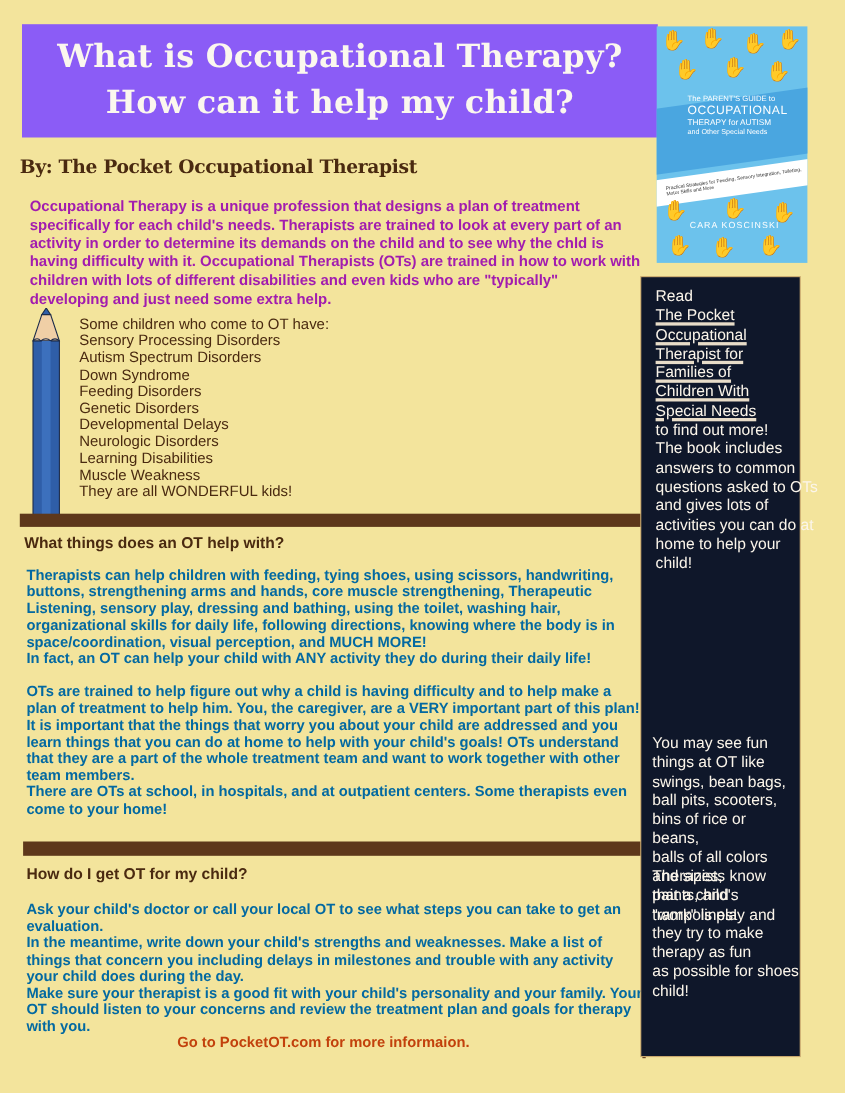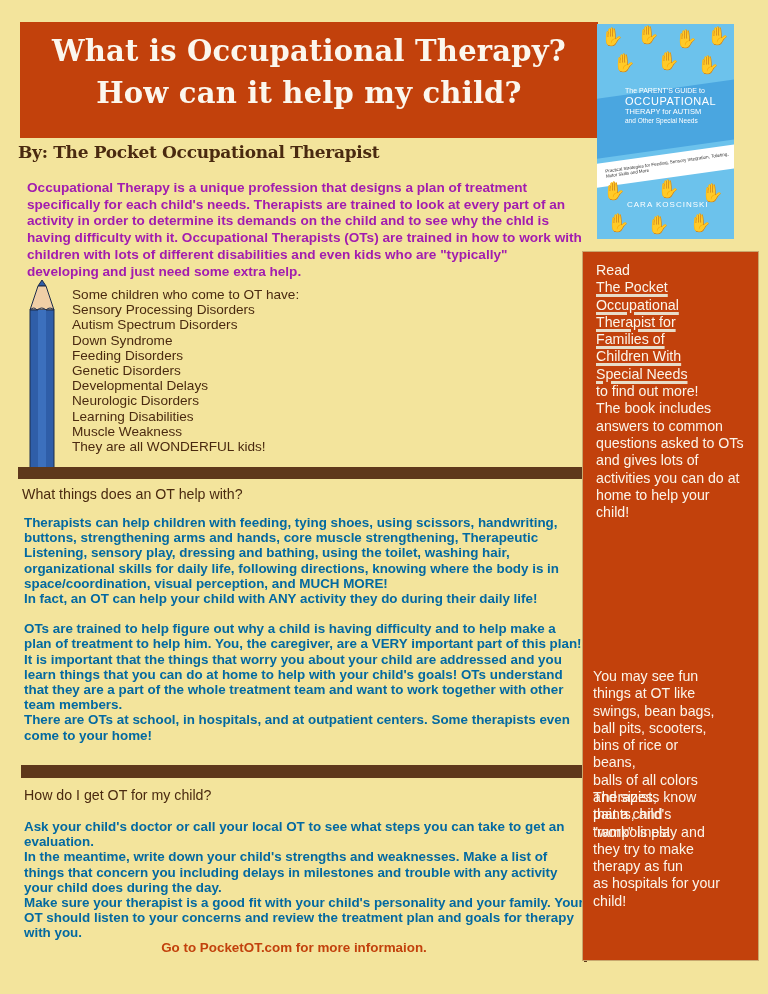--- a/index.html
+++ b/index.html
@@ -3,22 +3,22 @@
 <meta charset="utf-8">
 <style>
   html, body { margin:0; padding:0; }
   body {
     width:768px; height:994px; position:relative; overflow:hidden;
     background:#f3e49c;
     font-family:"Liberation Sans", sans-serif;
     color:#4a2a10;
   }
   .banner {
-    position:absolute; left:20px; top:22px; width:578px; height:116px;
-    background:#c2410c;
+    position:absolute; left:20px; top:22px; width:578px; height:103px;
+    background:#8b5cf6;
   }
   .banner-title {
     position:absolute; left:0; top:0; width:100%; text-align:center;
     font-family:"DejaVu Serif", serif; color:#fbf7ee;
     font-size:29px; line-height:42px; padding-top:8px; margin:0;
     letter-spacing:0.2px;
   }
   .byline {
     position:absolute; left:18px; top:142px;
     font-family:"DejaVu Serif", serif; font-weight:bold; font-size:17px;
@@ -52,33 +52,33 @@
   .book-line4 { font-size:6.5px; line-height:9px; }
   .book-sub {
     position:absolute; left:8px; top:136px; width:125px; font-size:4.5px; line-height:5px;
     color:#333; transform:rotate(-8deg);
   }
   .book-author {
     position:absolute; left:30px; top:176px; font-size:8px; color:#fff; letter-spacing:1px;
   }
   
   .side {
-    position:absolute; left:583px; top:252px; width:175px; height:708px;
-    background:#c2410c; box-shadow:0 0 0 1px #c9a86e;
+    position:absolute; left:583px; top:252px; width:144px; height:708px;
+    background:#0f172a; box-shadow:0 0 0 1px #c9a86e;
   }
   .side p { margin:0; color:#fbf5ea; font-size:14.2px; line-height:17.3px; }
   .side .read { position:absolute; left:13px; top:10px; width:148px; }
   .side .book-link { display:block; color:#fbf5ea; text-decoration:underline; text-decoration-thickness:3px; text-decoration-color:#e8dcc8; text-underline-offset:2px; }
   .side .fun { position:absolute; left:10px; top:377px; width:150px;margin-top:39px; }
   .side .work { position:absolute; left:10px; top:537px; width:150px; }
   
   .divider { position:absolute; background:#5e381b; }
   .panel-edge { position:absolute; background:#5e381b; width:3px; }
   .section-head {
-    position:absolute; font-size:14.2px; font-weight:normal; color:#4a2a10; margin:0;
+    position:absolute; font-size:14.2px; font-weight:bold; color:#4a2a10; margin:0;
   }
   .section-body {
     position:absolute; font-size:13.4px; line-height:15.2px; font-weight:bold; color:#0369a1; margin:0;
   }
   .section-body p { margin:0; }
   .section-body .gap { height:15px; }
   .list {
     position:absolute; left:72px; top:287px; margin:0; padding:0; list-style:none;
     font-size:13.6px; line-height:15.2px; font-weight:normal; color:#4a2a10;
   }
@@ -199,16 +199,16 @@
     <span>and sizes,</span><br>
     <span>paints, and</span><br>
     <span>trampolines!</span>
   </p>
   <p class="work">
     <span>Therapists know</span><br>
     <span>that a child's</span><br>
     <span>"work" is play and</span><br>
     <span>they try to make</span><br>
     <span>therapy as fun</span><br>
-    <span>as hospitals for your</span><br>
+    <span>as possible for shoes</span><br>
     <span>child!</span>
   </p>
 </div>
 
 </body></html>

